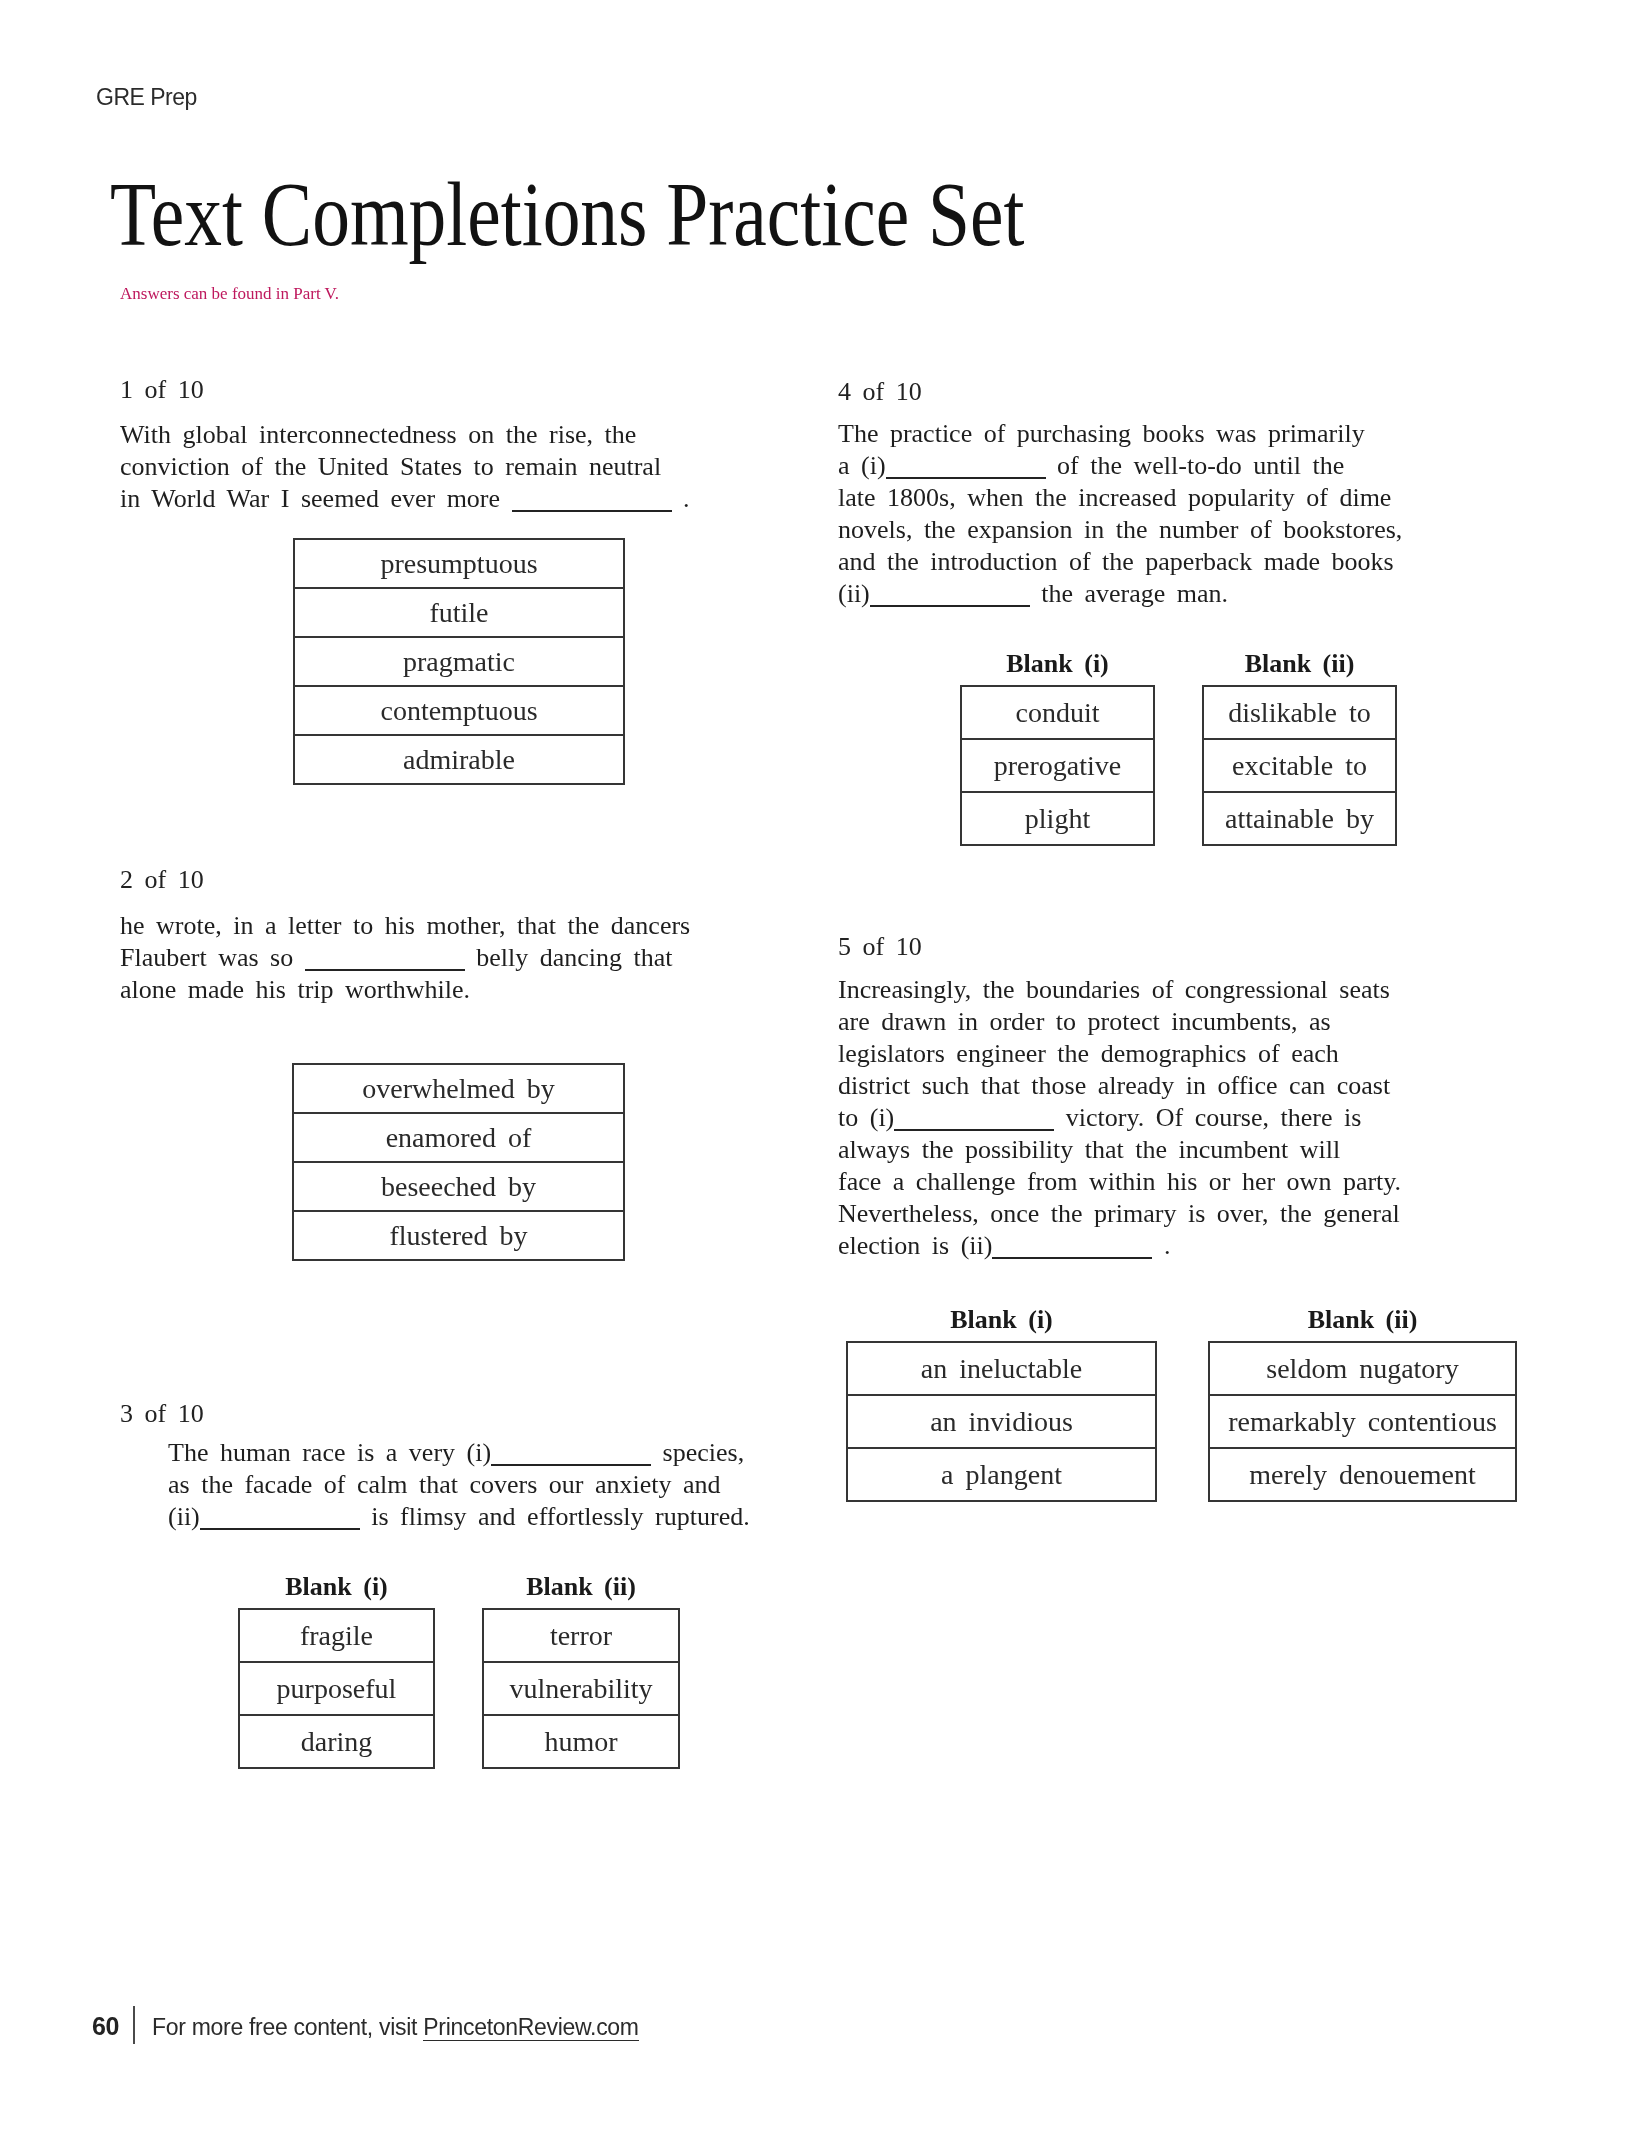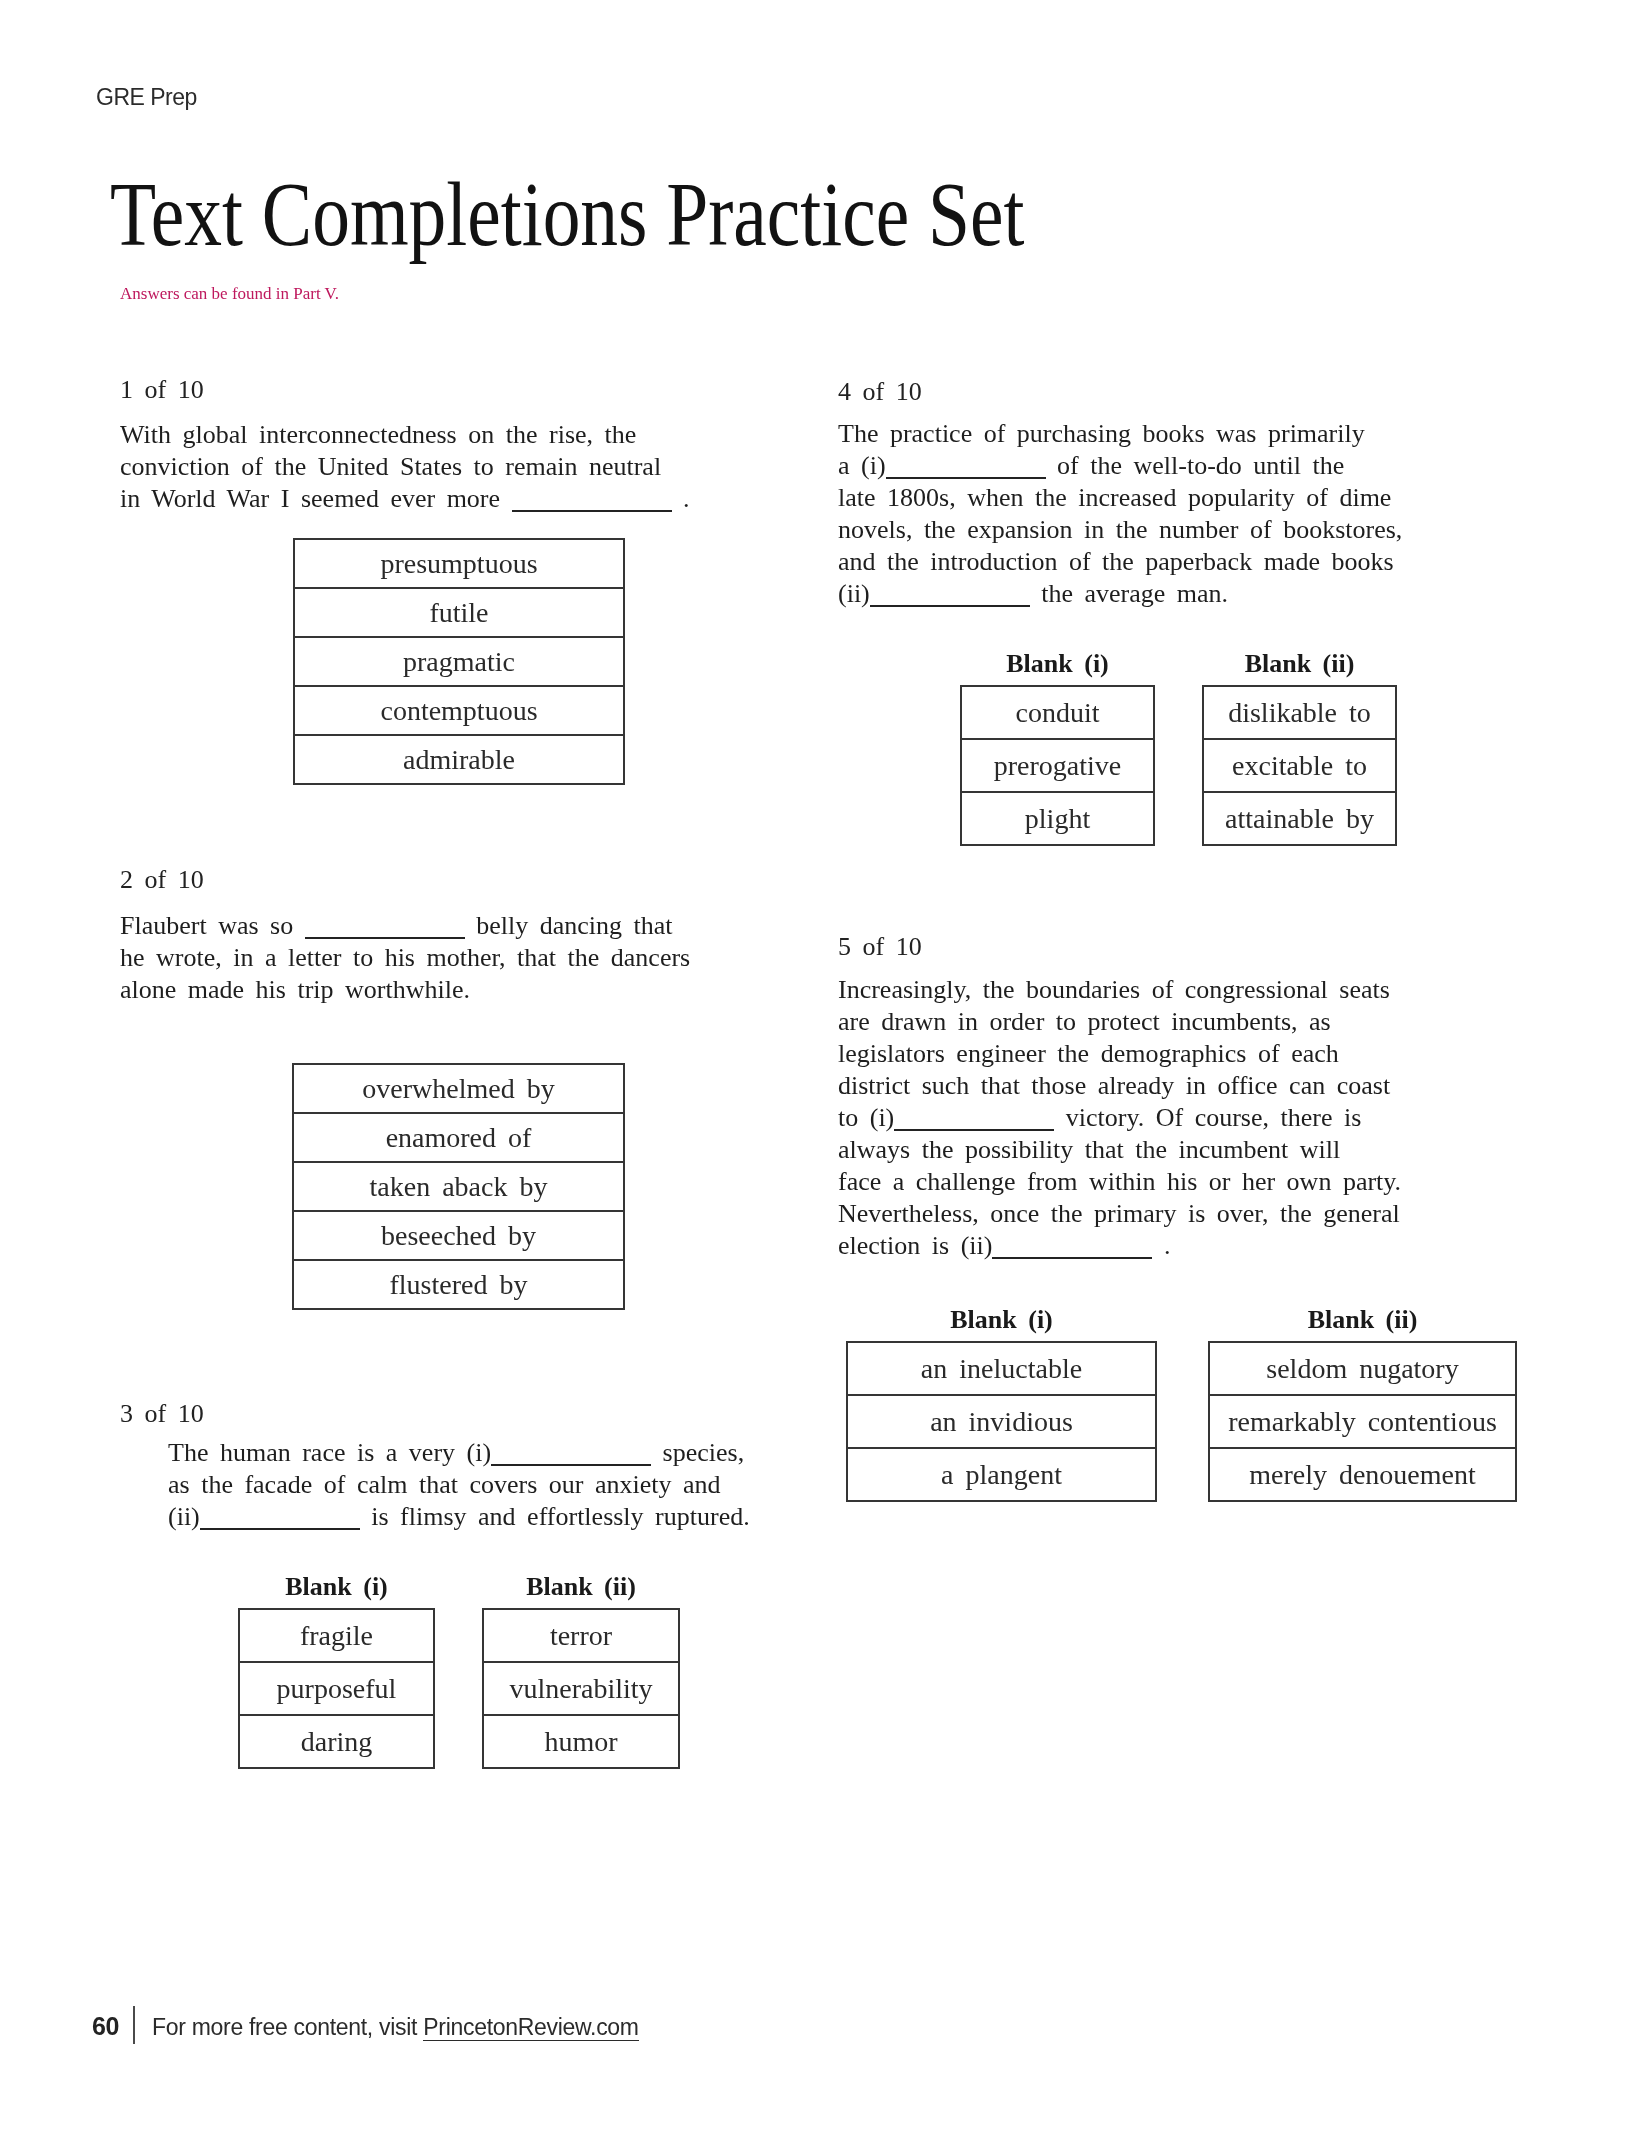--- a/index.html
+++ b/index.html
@@ -79,29 +79,28 @@
           <div class="opt-row">pragmatic</div>
           <div class="opt-row">contemptuous</div>
           <div class="opt-row">admirable</div>
         </div>
       </div>
   </div>
 
   <div>
     <div class="abs qnum" style="left:120px;top:865px;">2 of 10</div>
     <div class="abs qpara" style="left:120px;top:910px;width:652px;">
+        <div class="tline">he wrote, in a letter to his mother, that the dancers</div>
         <div class="tline">Flaubert was so <span class="blank"></span> belly dancing that</div>
-        <div class="tline">he wrote, in a letter to his mother, that the dancers</div>
         <div class="tline">alone made his trip worthwhile.</div>
       </div>
     <div class="answer-group rows-47" style="left:292px;top:1063px;width:333px;">
         <div class="opt-table">
           <div class="opt-row">overwhelmed by</div>
           <div class="opt-row">enamored of</div>
-          <div class="opt-row">taken aback by</div>
           <div class="opt-row">beseeched by</div>
           <div class="opt-row">flustered by</div>
         </div>
       </div>
   </div>
 
   <div>
     <div class="abs qnum" style="left:120px;top:1399px;">3 of 10</div>
     <div class="abs qpara" style="left:120px;top:1437px;width:656px;margin-left:48px;">
         <div class="tline">The human race is a very (i)<span class="blank"></span> species,</div>

